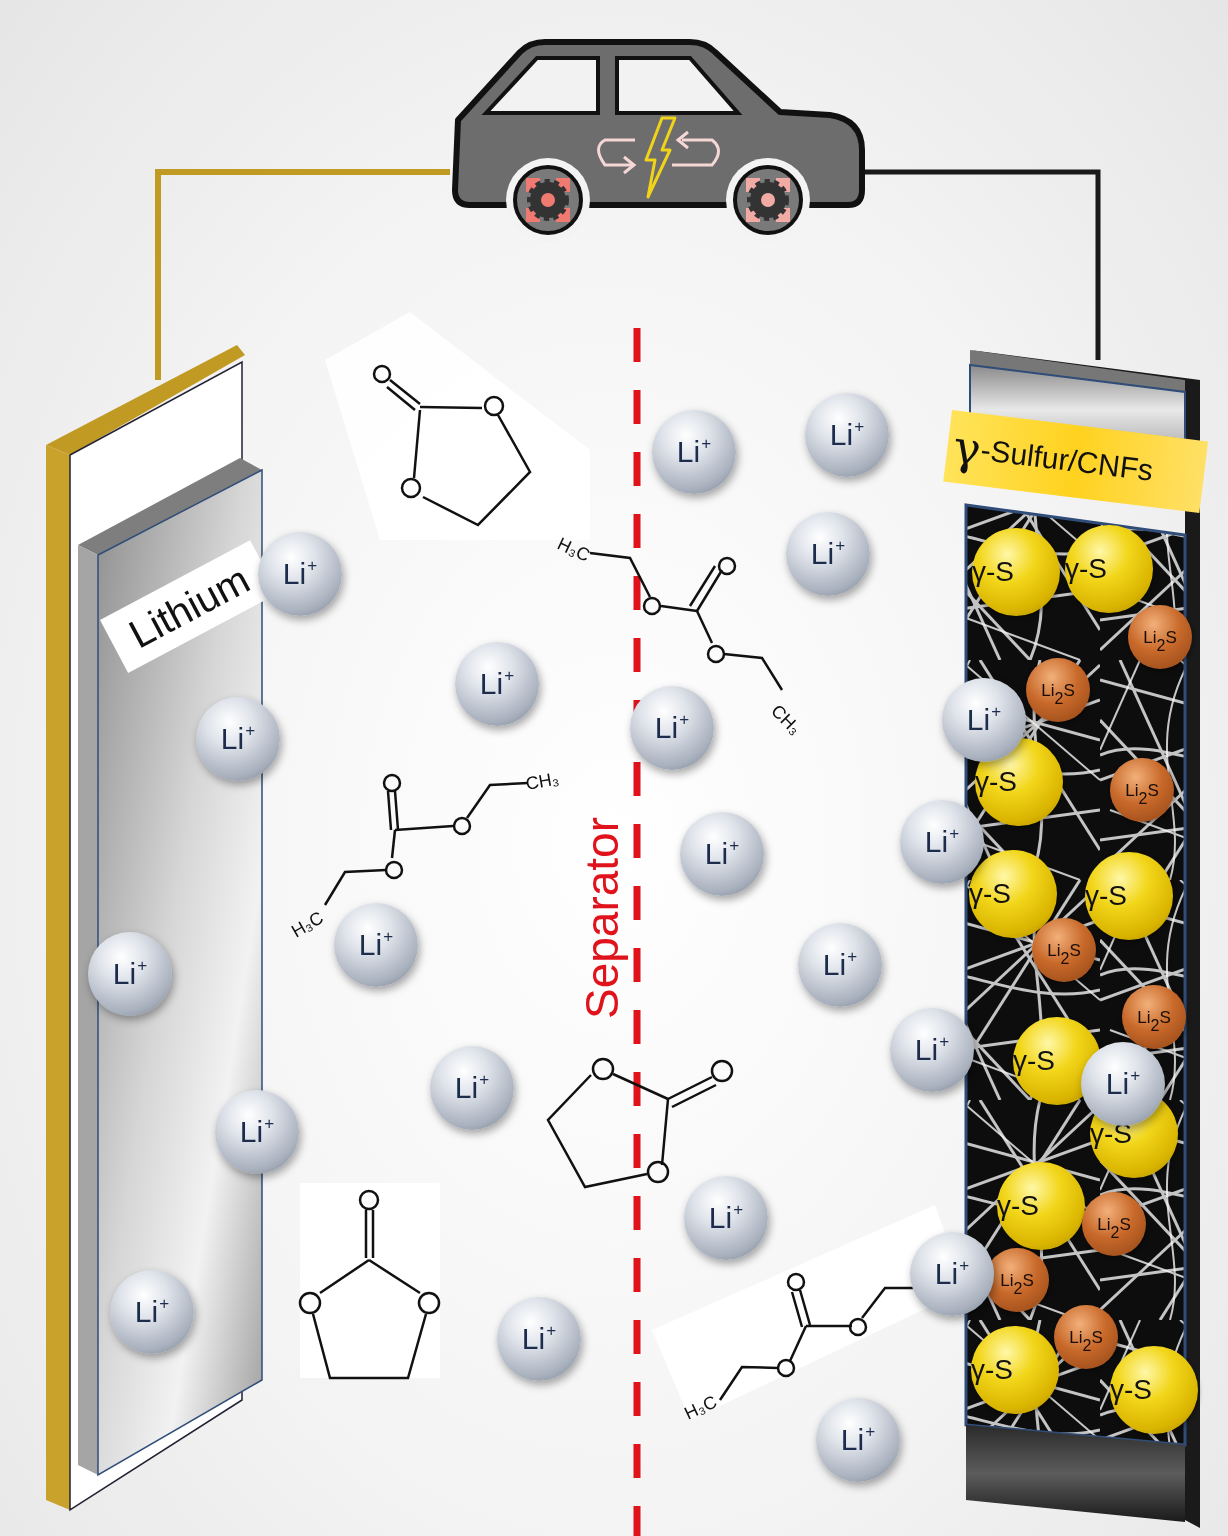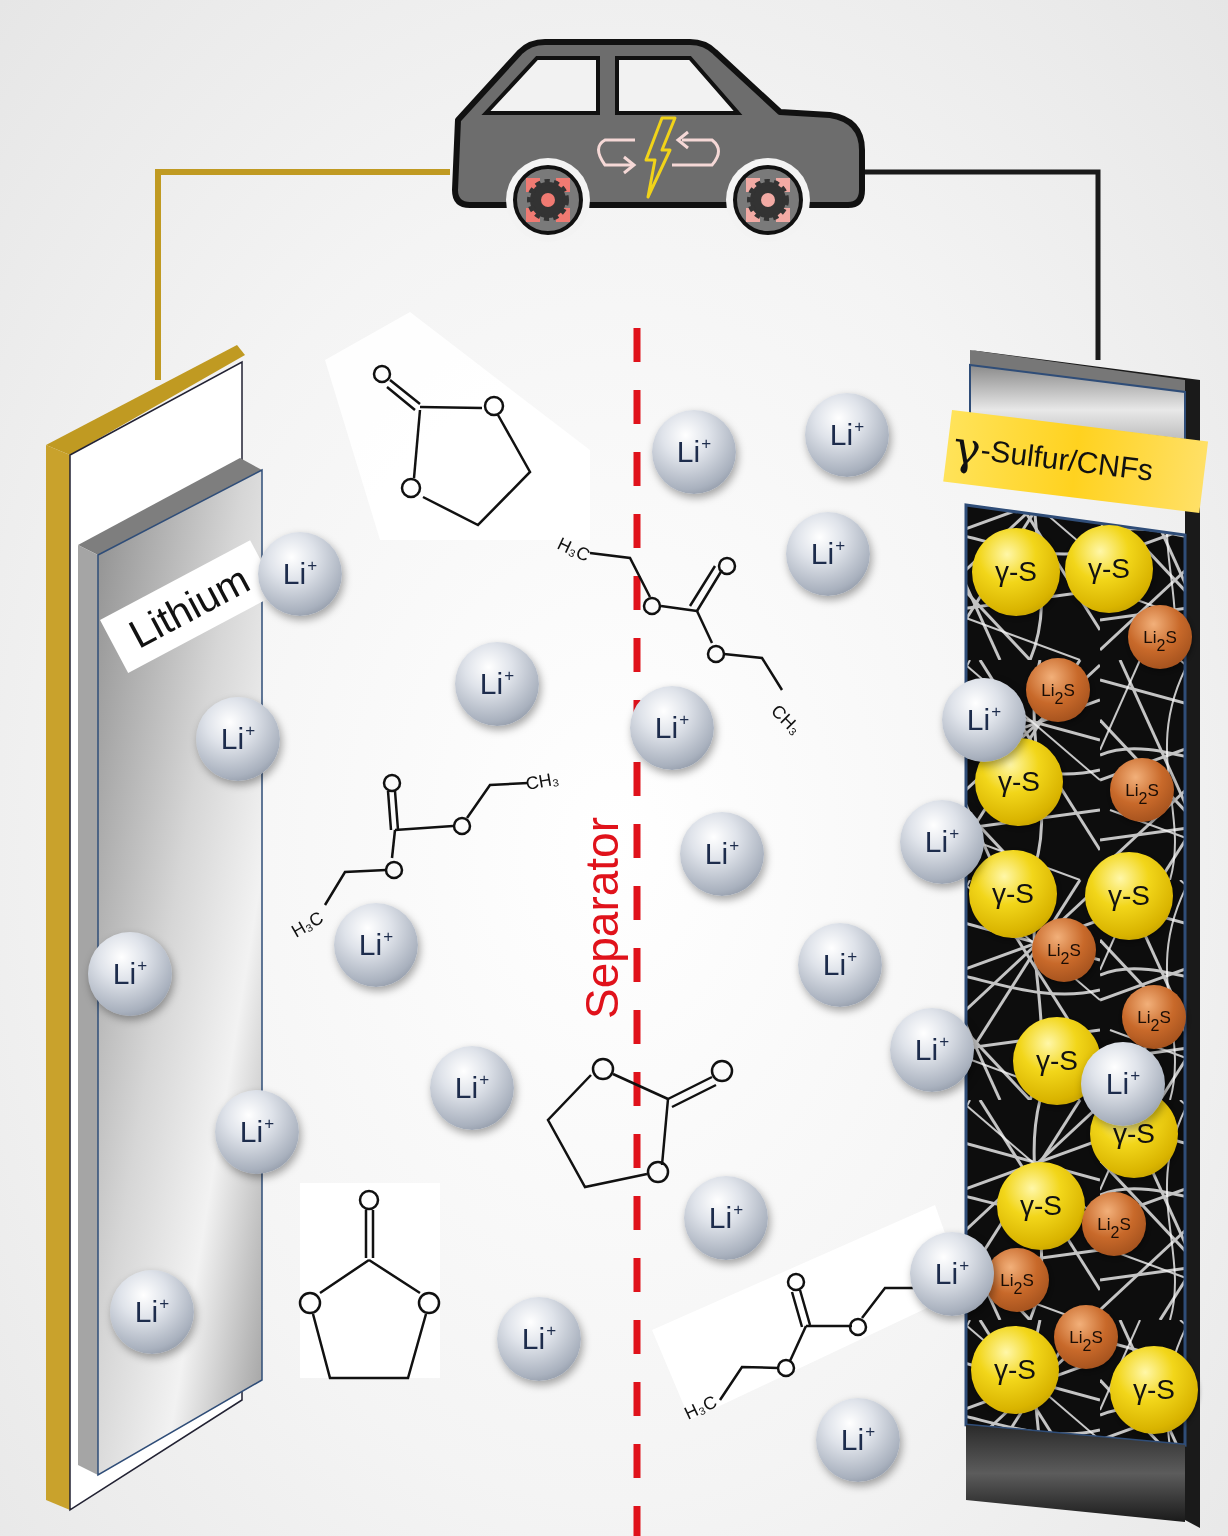--- a/index.html
+++ b/index.html
@@ -7,21 +7,21 @@
   .stage{position:relative;width:1228px;height:1536px;background:radial-gradient(ellipse at 50% 55%,#ffffff 0%,#f4f4f4 55%,#e6e6e6 100%);}
   svg{position:absolute;left:0;top:0;}
   .lbl{position:absolute;}
   .ion{position:absolute;width:84px;height:84px;border-radius:50%;
        background:radial-gradient(circle at 40% 30%,#ffffff 0%,#dfe3ea 30%,#a9b1be 70%,#6f7887 100%);
        box-shadow:2px 4px 8px rgba(0,0,0,0.35);
        display:flex;align-items:center;justify-content:center;color:#1d2c4c;font-size:30px;}
   .ion sup{font-size:17px;margin-left:1px;position:relative;top:-8px;}
   .ys{position:absolute;width:88px;height:88px;border-radius:50%;
       background:radial-gradient(circle at 40% 30%,#fff7a8 0%,#f2d61a 35%,#d9b400 70%,#a88600 100%);
-      display:flex;align-items:center;justify-content:center;font-size:28px;color:#111;box-shadow:1px 2px 4px rgba(0,0,0,.4);}
+      display:flex;align-items:center;font-size:28px;color:#111;box-shadow:1px 2px 4px rgba(0,0,0,.4);}
   .li2s{position:absolute;width:64px;height:64px;border-radius:50%;
       background:radial-gradient(circle at 40% 30%,#f2b07a 0%,#c8692a 45%,#8f4416 100%);
       display:flex;align-items:center;justify-content:center;font-size:17px;color:#1a0d05;line-height:1;box-shadow:1px 2px 4px rgba(0,0,0,.4);}
   .li2s .sub{font-size:16px;position:relative;top:9px;}
   .chem text{font-family:"Liberation Sans",sans-serif;}
 </style>
 </head>
 <body>
 
 <div class="stage">

